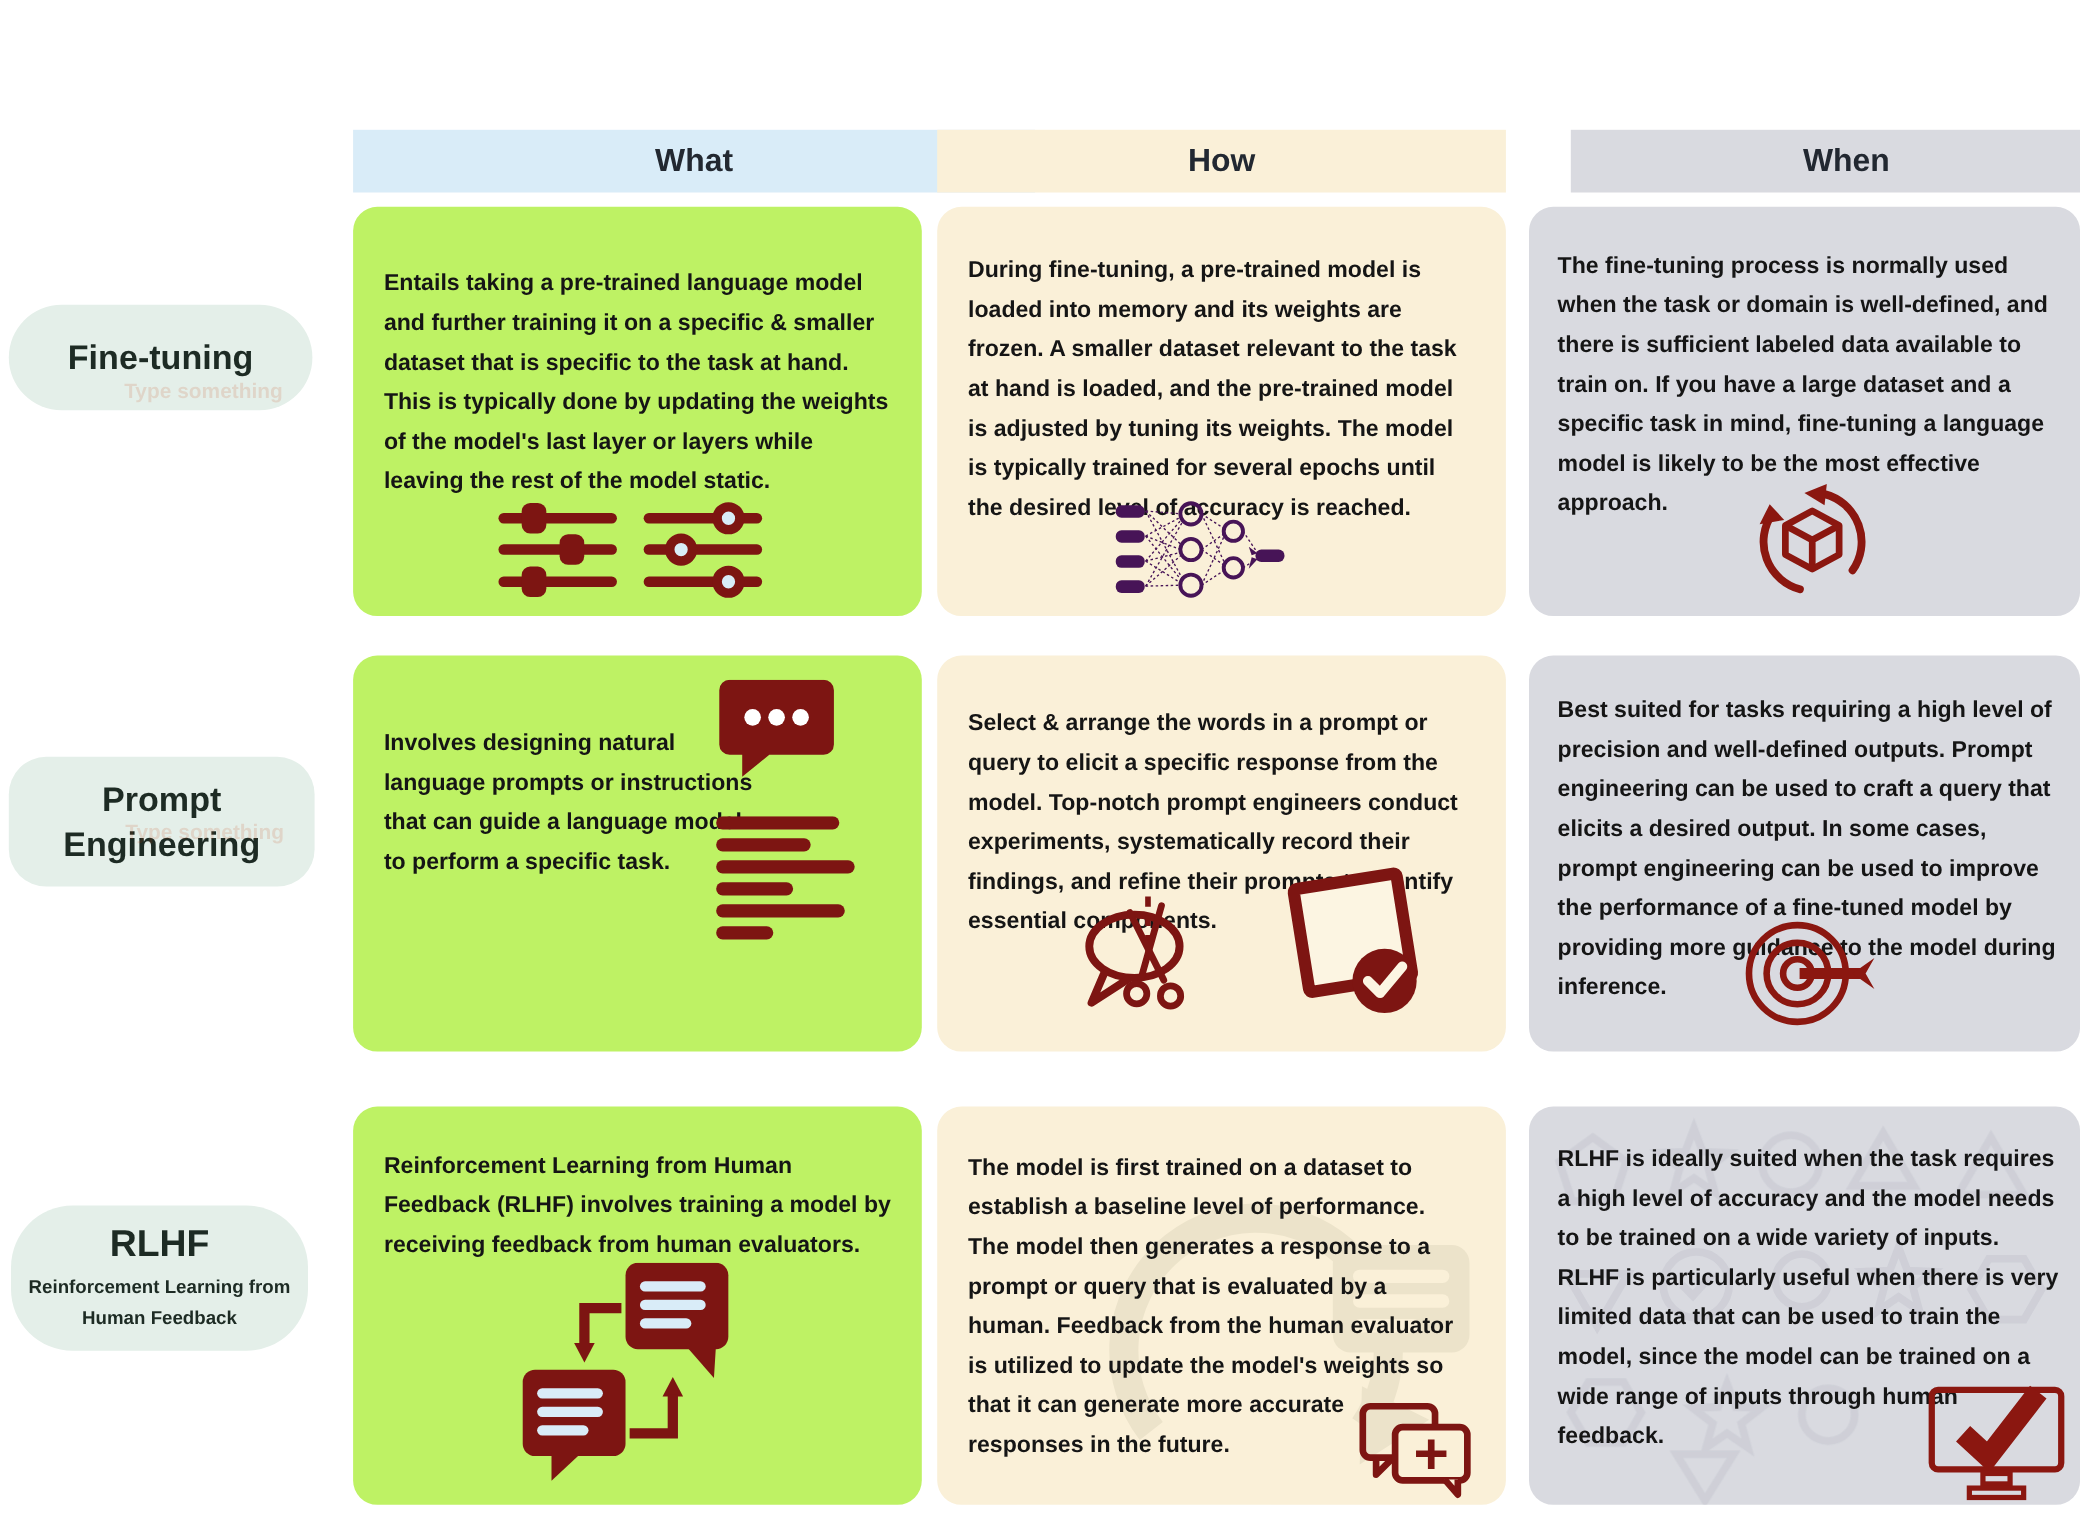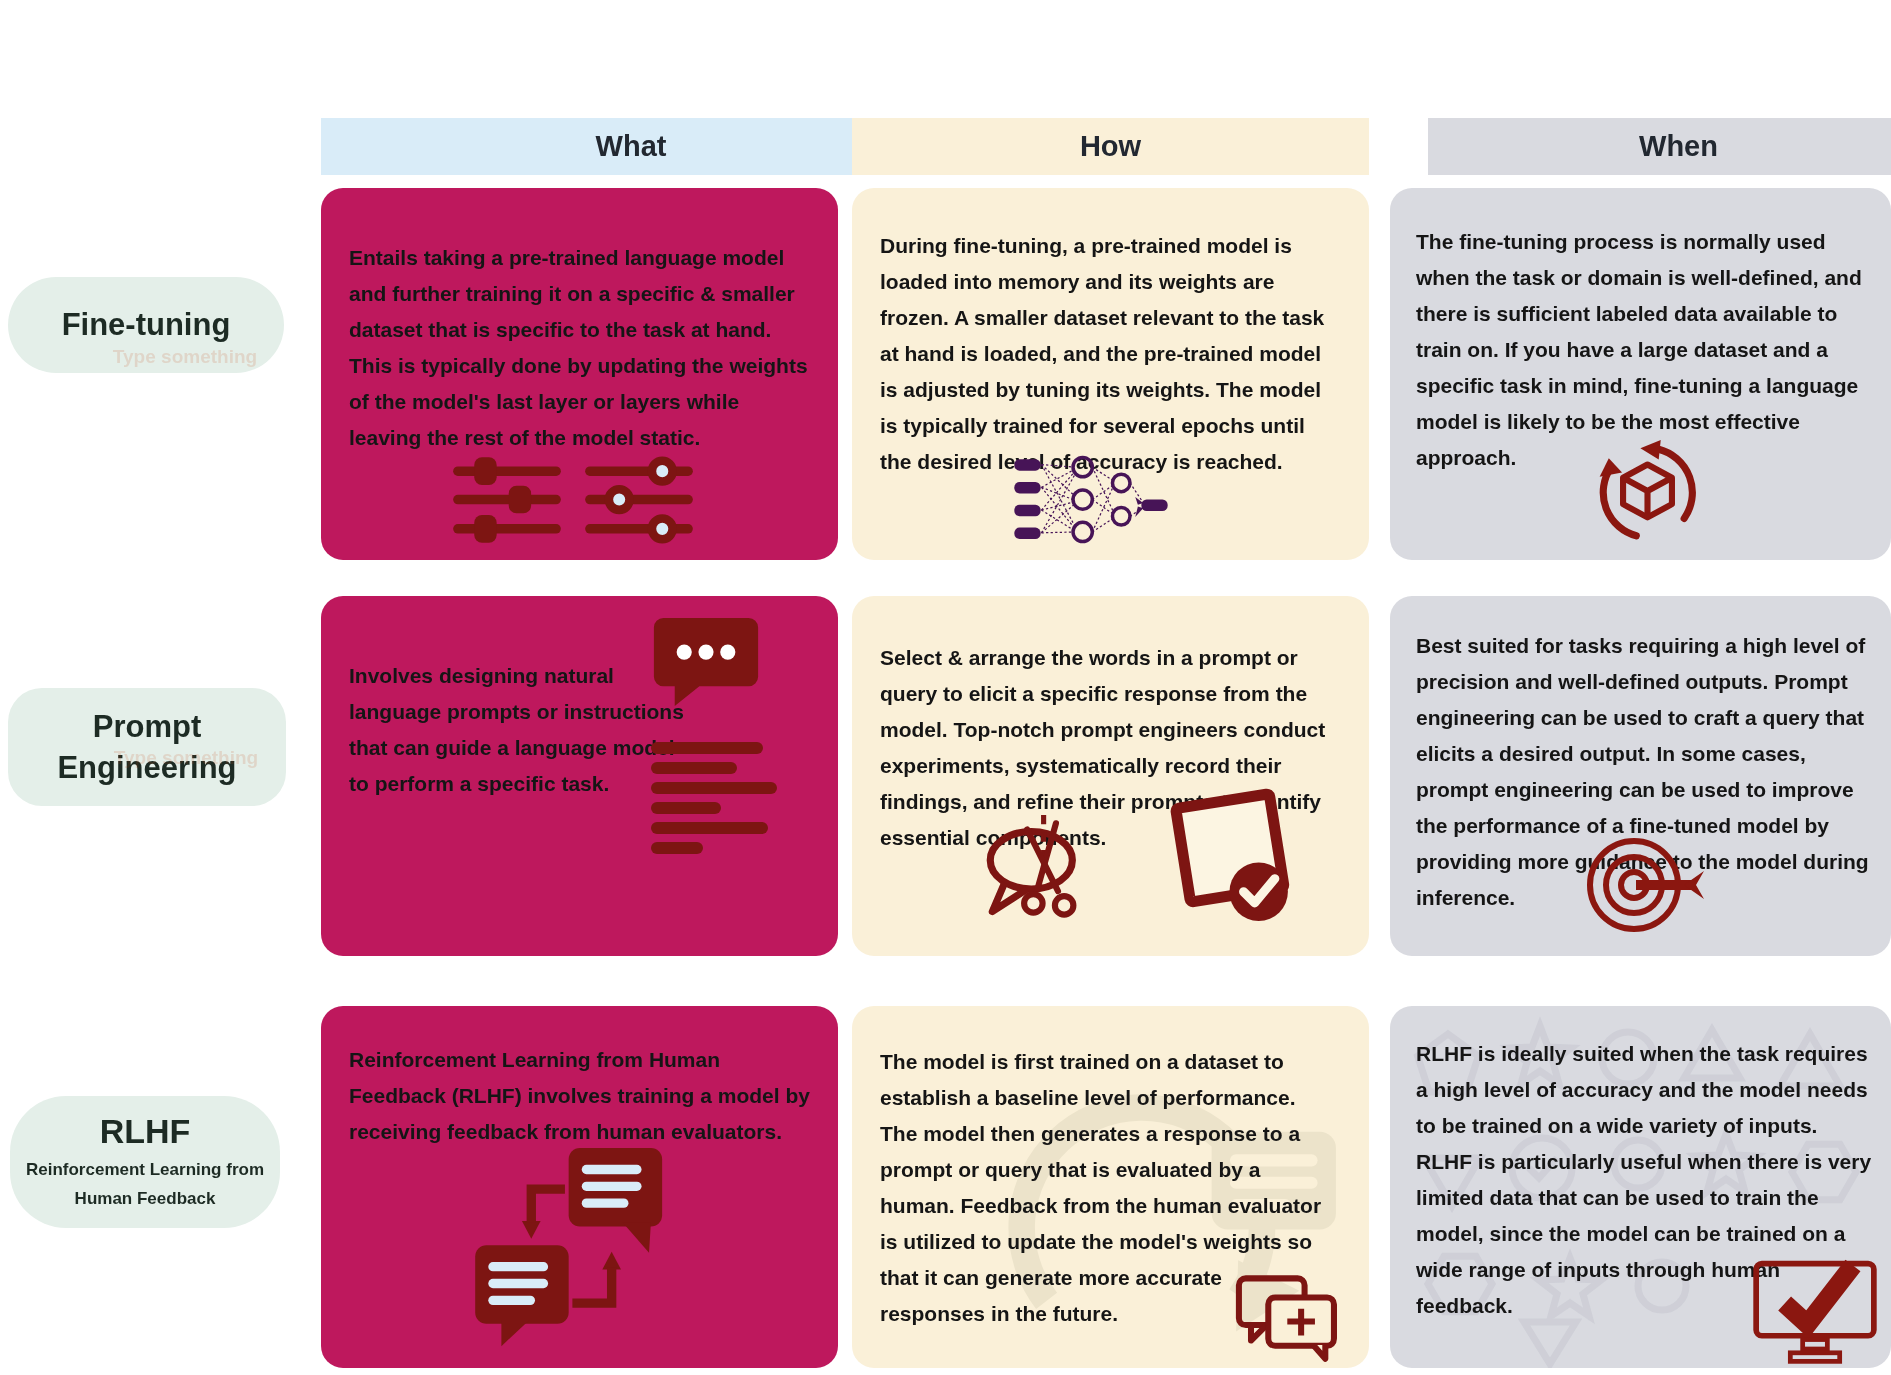--- a/index.html
+++ b/index.html
@@ -13,21 +13,21 @@
          font-family:"Liberation Serif",serif;font-weight:bold;font-size:32px;color:#060606;letter-spacing:.2px;}
   
   .colhead{position:absolute;top:118px;height:57px;display:flex;align-items:center;justify-content:center;
            font-size:29px;font-weight:bold;color:#222831;}
   #head-what{left:321px;width:620px;background:#d9ecf8;}
   #head-how{left:852px;width:517px;background:#faf0d8;}
   #head-when{left:1390px;width:501px;background:#d9dae0;margin-left:38px;}
   
   .cell{position:absolute;border-radius:22px;overflow:hidden;}
   .cell .txt{position:relative;z-index:2;font-size:21px;font-weight:bold;line-height:36px;color:#151515;}
-  .col-what{left:321px;width:517px;background:#be185d;}
+  .col-what{left:321px;width:517px;background:#bef264;}
   .col-how{left:852px;width:517px;background:#faf0d8;}
   .col-when{left:1390px;width:501px;background:#d9dae0;}
   .row1{top:188px;height:372px;}
   .row2{top:596px;height:360px;}
   .row3{top:1006px;height:362px;}
   
   #cell-ft-what .txt{padding:52px 26px 0 28px;width:460px;}
   #cell-ft-how .txt{padding:40px 26px 0 28px;width:458px;}
   #cell-ft-when .txt{padding:36px 22px 0 26px;width:456px;}
   #cell-pe-what .txt{padding:62px 10px 0 28px;width:348px;}

